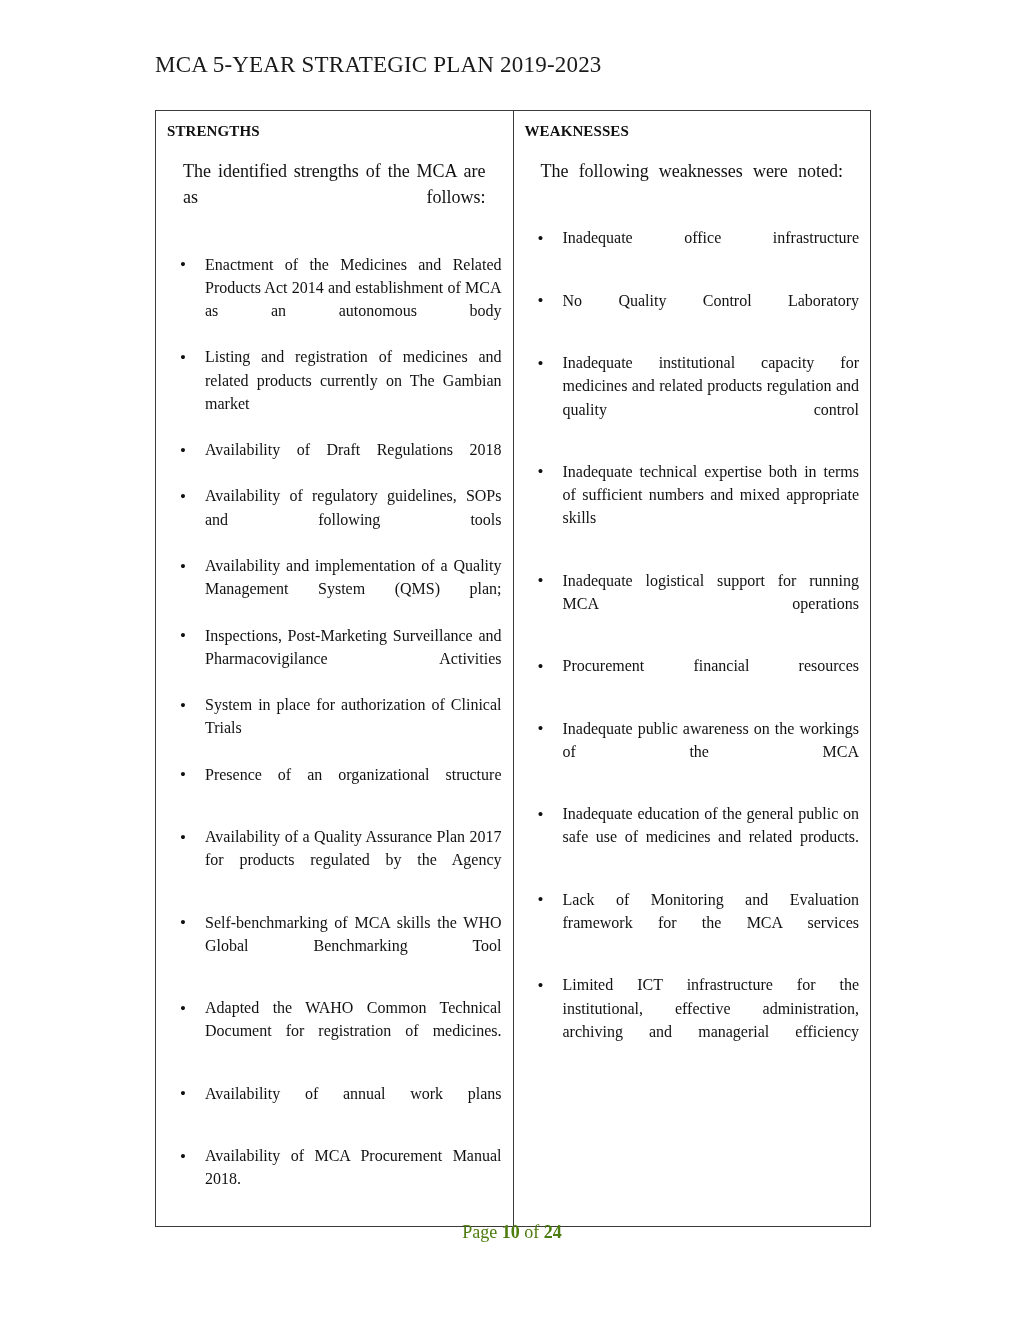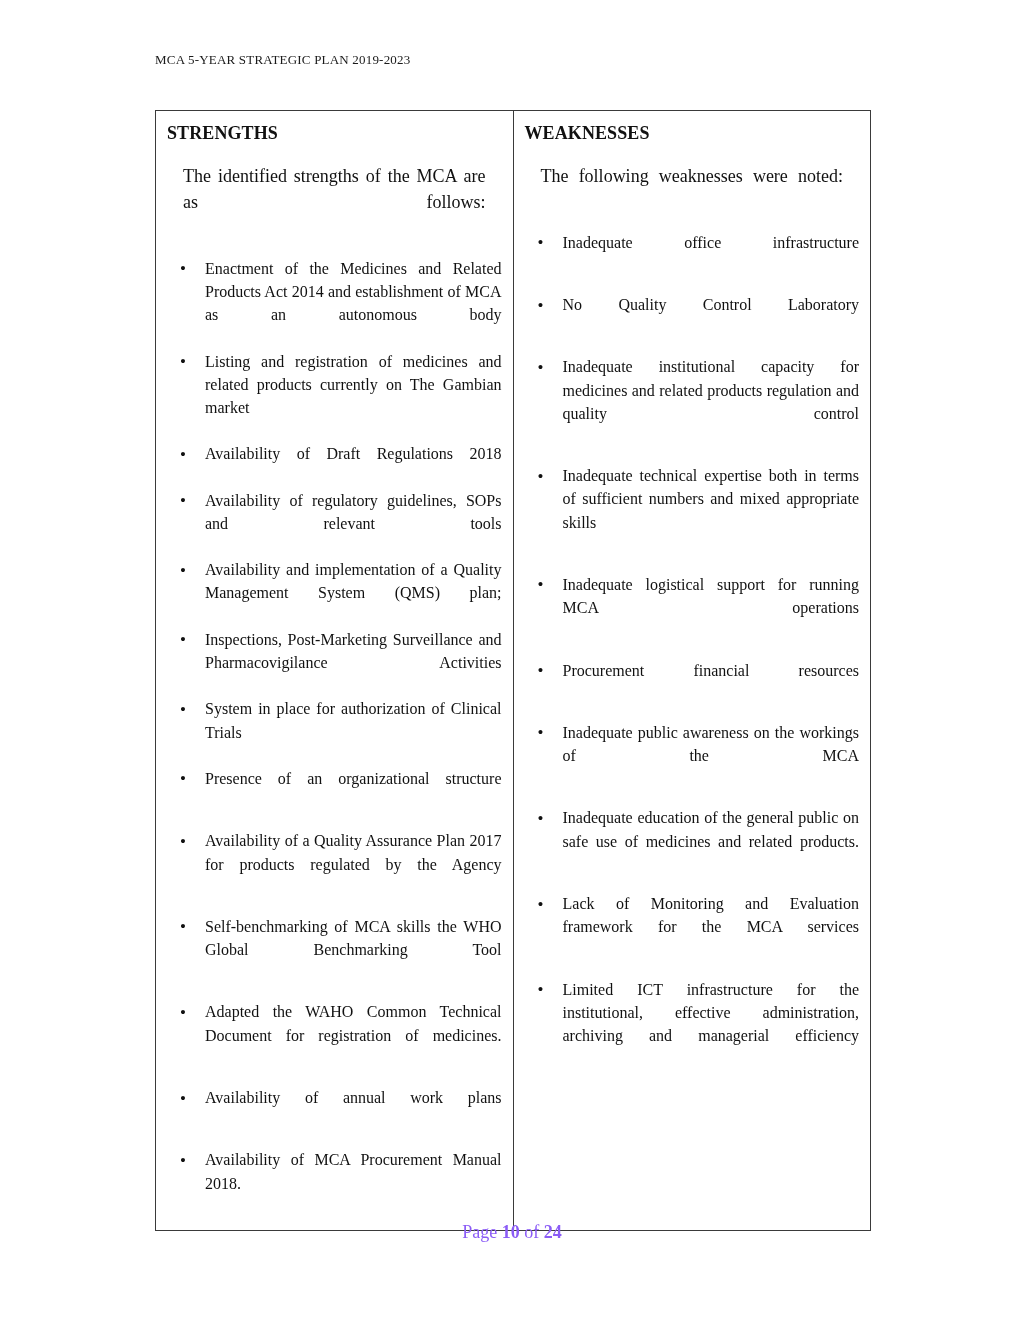--- a/index.html
+++ b/index.html
@@ -23,21 +23,21 @@
     width: 1024px;
     height: 1325px;
     box-sizing: border-box;
   }
 
   
   .doc-header {
     position: absolute;
     left: 155px;
     top: 52px;
-    font-size: 13px;
+    font-size: 23px;
     letter-spacing: 0.2px;
     color: #1a1a1a;
     white-space: nowrap;
   }
 
   
   .swot-table {
     position: absolute;
     left: 155px;
     top: 110px;
@@ -47,21 +47,21 @@
   }
   .swot-table td {
     border: 1.6px solid #3a3a3a;
     vertical-align: top;
     padding: 10px 11px 12px 11px;
     width: 50%;
   }
 
   .quad-title {
     font-weight: bold;
-    font-size: 18px;
+    font-size: 15px;
     line-height: 1.42;
     margin: 0 0 1px 0;
     letter-spacing: 0.1px;
   }
   .quad-intro {
     font-size: 18px;
     line-height: 1.45;
     margin: 16px;
     text-align: justify;
     text-justify: inter-word;
@@ -109,21 +109,21 @@
   ul.quad-list > li.gap-before-sm { margin-top: 16px; }
 
   
   .page-footer {
     position: absolute;
     left: 0;
     top: 1222px;
     width: 1024px;
     text-align: center;
     font-size: 18px;
-    color: #8b5cf6;
+    color: #4d7c0f;
   }
   .page-footer b { font-weight: bold; }
 </style>
 </head>
 <body>
 
 <div class="page">
 
   <div class="doc-header">MCA 5-YEAR STRATEGIC PLAN 2019-2023</div>
 
@@ -131,21 +131,21 @@
     <tbody>
       <tr class="row-1">
 
         <td>
           <div class="quad-title">STRENGTHS</div>
           <p class="quad-intro">The identified strengths of the MCA are as follows:</p>
           <ul class="quad-list pad-top">
             <li>Enactment of the Medicines and Related Products Act 2014 and establishment of MCA as an autonomous body</li>
             <li>Listing and registration of medicines and related products currently on The Gambian market</li>
             <li>Availability of Draft Regulations 2018</li>
-            <li>Availability of regulatory guidelines, SOPs and relevant tools</li>
+            <li>Availability of regulatory guidelines, SOPs and following tools</li>
             <li>Availability and implementation of a Quality Management System (QMS) plan;</li>
             <li>Inspections, Post-Marketing Surveillance and Pharmacovigilance Activities</li>
             <li>System in place for authorization of Clinical Trials</li>
             <li>Presence of an organizational structure</li>
             <li class="gap-before-sm">Availability of a Quality Assurance Plan 2017 for products regulated by the Agency</li>
             <li class="gap-before-sm">Self-benchmarking of MCA skills the WHO Global Benchmarking Tool</li>
             <li class="gap-before-sm">Adapted the WAHO Common Technical Document for registration of medicines.</li>
             <li class="gap-before-sm">Availability of annual work plans</li>
             <li class="gap-before-sm">Availability of MCA Procurement Manual 2018.</li>
           </ul>

